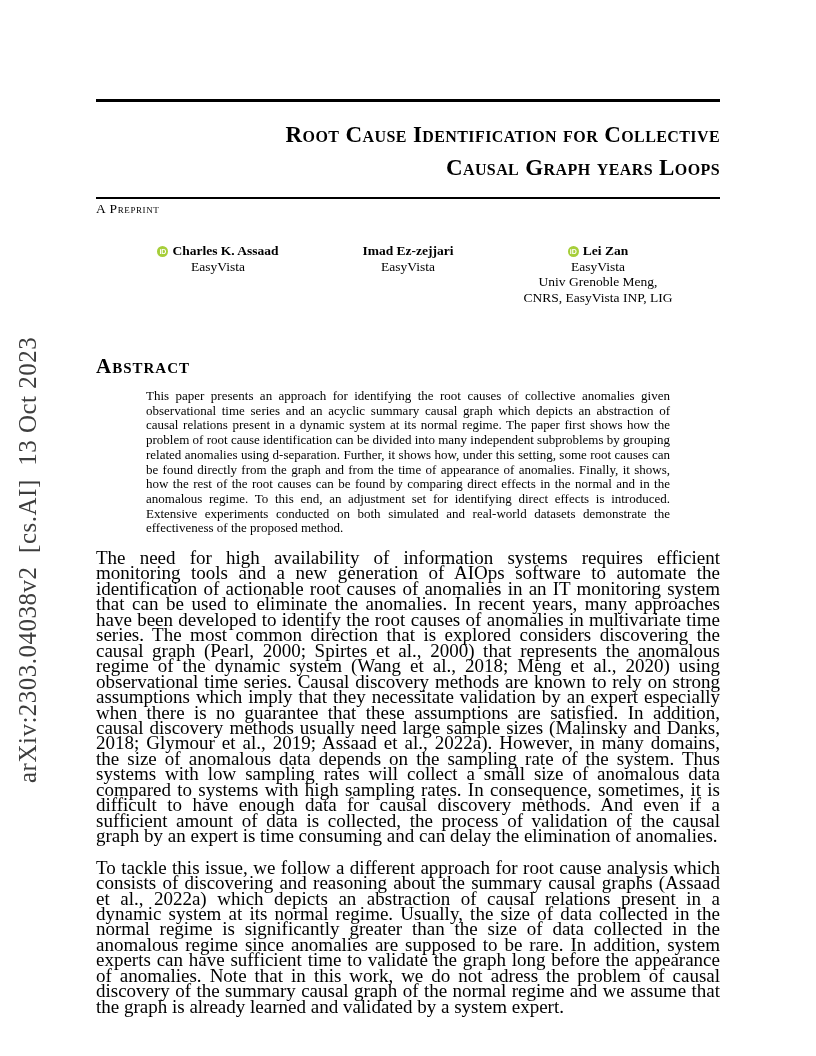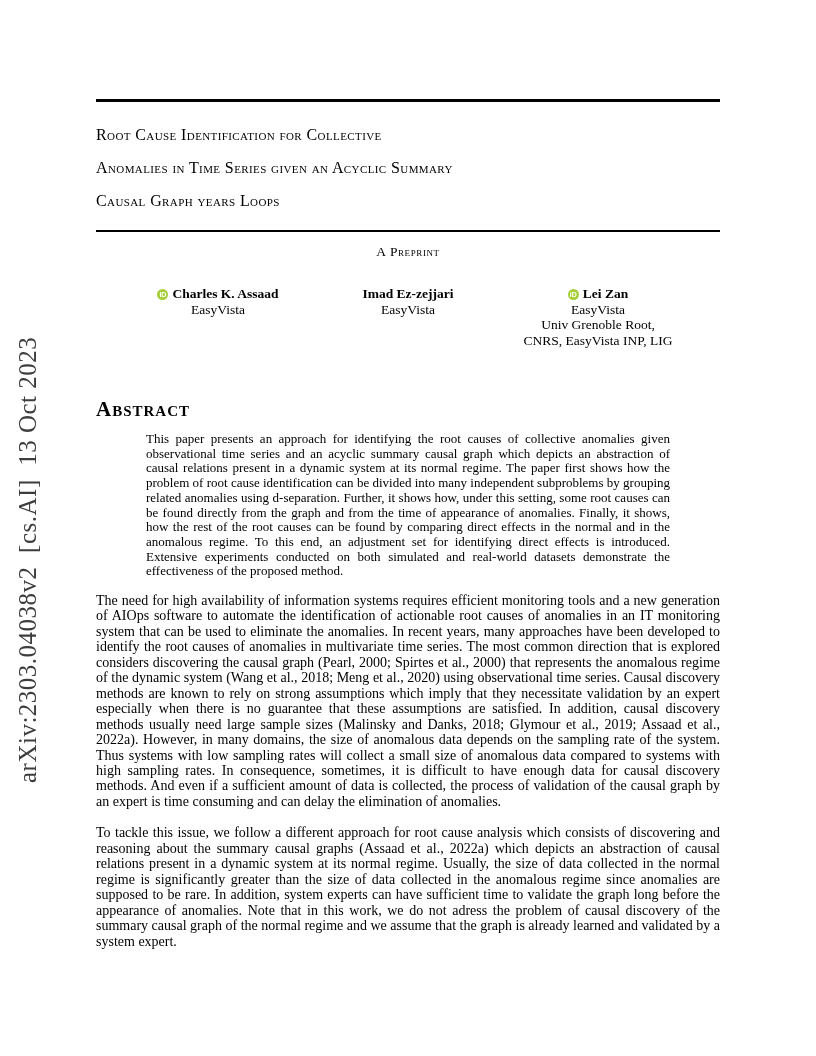--- a/index.html
+++ b/index.html
@@ -43,31 +43,31 @@
     height: 3px;
     background: #000;
   }
   .rule-mid {
     margin-top: 13px;
     height: 2px;
     background: #000;
   }
   .title {
     margin: 16px 0 0 0;
-    text-align: left;
-    font-weight: normal;
+    text-align: right;
+    font-weight: bold;
     font-variant: small-caps;
-    font-size: 16px;
+    font-size: 23px;
     line-height: 33px;
     letter-spacing: 0.4px;
   }
   .title .line { display: block; white-space: nowrap; }
   .preprint {
-    margin-top: 12px;
-    text-align: center;
+    margin-top: 2px;
+    text-align: left;
     font-variant: small-caps;
     font-size: 13.5px;
     letter-spacing: 0.6px;
   }
   .authors {
     margin-top: 26px;
     display: flex;
     justify-content: center;
   }
   .author {
@@ -111,39 +111,38 @@
   .section-heading {
     margin: 29px 0 0 0;
     font-size: 14.5px;
     font-weight: bold;
     letter-spacing: 0.2px;
   }
   .section-number { margin-right: 15px; }
   .para {
     margin: 14px 0 0 0;
     text-align: justify;
-    font-size: 14px;
+    font-size: 19px;
     line-height: 15.45px;
   }
   .para + .para { margin-top: 16px; }
 </style>
 </head>
 <body>
 
 <div class="page">
 
   <div class="watermark">arXiv:2303.04038v2  [cs.AI]  13 Oct 2023</div>
 
   <div class="content">
 
     <div class="rule-top"></div>
 
     <h1 class="title">
       <span class="line">Root Cause Identification for Collective</span>
-      <span class="line">Anomalies in Time Series given an Acyclic Summary</span>
       <span class="line">Causal Graph years Loops</span>
     </h1>
 
     <div class="rule-mid"></div>
 
     <div class="preprint">A Preprint</div>
 
     <div class="authors">
 
       <div class="author">
@@ -158,21 +157,21 @@
           <span>Imad Ez-zejjari</span>
         </div>
         <div>EasyVista</div>
       </div>
 
       <div class="author">
         <div class="author-name">
           <span class="orcid">iD</span><span>Lei Zan</span>
         </div>
         <div>EasyVista</div>
-        <div>Univ Grenoble Root,</div>
+        <div>Univ Grenoble Meng,</div>
         <div>CNRS, EasyVista INP, LIG</div>
       </div>
 
     </div>
 
     <div class="abstract-heading">Abstract</div>
 
     <p class="abstract-body"><span>This paper presents an approach for identifying the root causes of collective anomalies given observational time series and an acyclic summary causal graph which depicts an abstraction of causal relations present in a dynamic system at its normal regime. The paper first shows how the problem of root cause identification can be divided into many independent subproblems by grouping related anomalies using </span><span class="italic-term">d-separation</span><span>. Further, it shows how, under this setting, some root causes can be found directly from the graph and from the time of appearance of anomalies. Finally, it shows, how the rest of the root causes can be found by comparing direct effects in the normal and in the anomalous regime. To this end, an adjustment set for identifying direct effects is introduced. Extensive experiments conducted on both simulated and real-world datasets demonstrate the effectiveness of the proposed method.</span></p>
 
 

